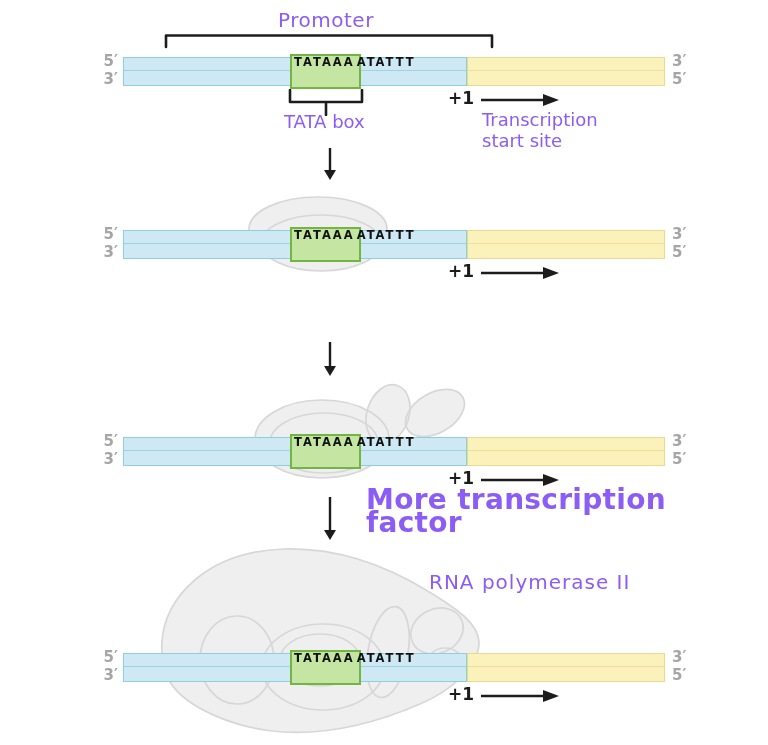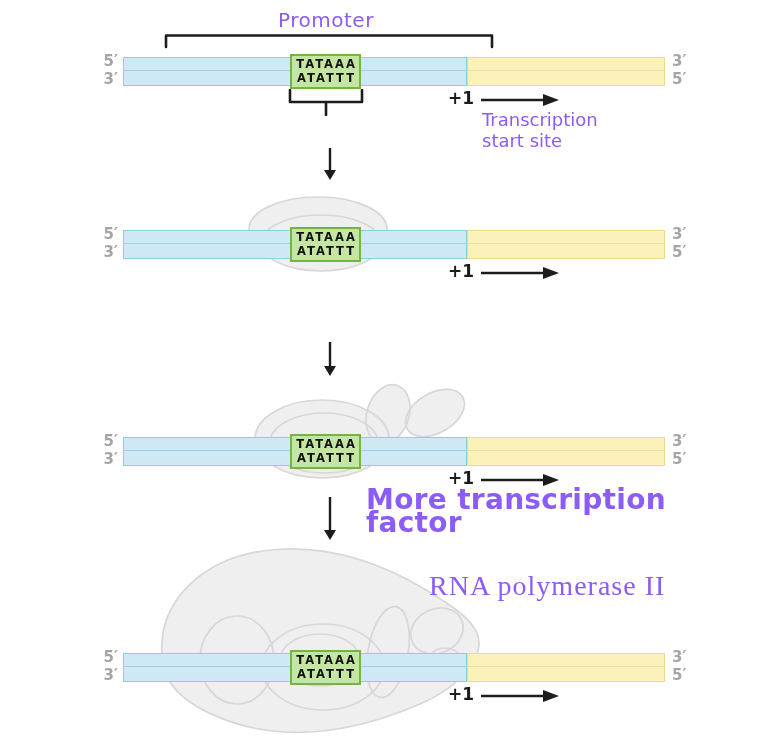--- a/index.html
+++ b/index.html
@@ -15,21 +15,21 @@
   
   .sg{position:absolute;left:0;width:768px;height:0;z-index:1;}
   .blue{position:absolute;left:123px;top:0;width:344px;height:29px;box-sizing:border-box;
         background:#cfe9f4;border:1.5px solid #8ccfe0;}
   .blue::after{content:"";position:absolute;left:0;right:0;top:12px;border-top:1.5px solid #9bd5e4;}
   .yellow{position:absolute;left:467px;top:0;width:198px;height:29px;box-sizing:border-box;
         background:#faf2ba;border:1.5px solid #e9da8c;}
   .yellow::after{content:"";position:absolute;left:0;right:0;top:12px;border-top:1.5px solid #eee09a;}
   .tata{position:absolute;left:290px;top:-3px;width:71px;height:35px;box-sizing:border-box;
         background:#c5e6a3;border:2px solid #72b544;z-index:2;
-        display:flex;flex-direction:column;justify-content:space-evenly;align-items:center;}
+        display:flex;flex-direction:row;justify-content:space-evenly;align-items:flex-start;}
   .seq{font-size:11.5px;font-weight:bold;letter-spacing:2px;line-height:13px;text-indent:2px;color:#111;}
   .endlbl{position:absolute;width:32px;color:#a5a5a5;font-size:15px;font-weight:bold;line-height:16px;}
   .l5{left:86px;top:-4px;text-align:right;}
   .l3{left:86px;top:14px;text-align:right;}
   .r3{left:672px;top:-4px;text-align:left;}
   .r5{left:672px;top:14px;text-align:left;}
   .plus1{position:absolute;left:442px;top:32px;width:32px;text-align:right;
          font-size:17px;font-weight:bold;line-height:18px;}
   .rarrow{position:absolute;left:480px;top:35px;}
   .rarrow line{stroke:#1c1c1c;stroke-width:2.6;}
@@ -38,21 +38,21 @@
   
   .ann{position:absolute;z-index:3;color:#8b5cf6;}
   .bracket path{fill:none;stroke:#1c1c1c;stroke-width:2.6;stroke-linecap:round;stroke-linejoin:round;}
   .darrow line{stroke:#1c1c1c;stroke-width:2.4;}
   .darrow polygon{fill:#1c1c1c;}
   .promoter{left:243px;top:8px;width:166px;text-align:center;font-size:20px;letter-spacing:.5px;}
   .tatalbl{left:284px;top:111px;width:110px;font-size:18px;}
   .tsslbl{left:482px;top:109px;font-size:18px;line-height:21px;}
   .ftf{left:291px;top:277px;font-size:17.5px;line-height:18.5px;}
   .mtf{left:366px;top:489px;font-size:28px;line-height:22.5px;letter-spacing:.3px;font-weight:bold;}
-  .rnap{left:429px;top:570px;font-size:28px;letter-spacing:1px;font-family:Liberation Serif, serif;}
+  .rnap{left:429px;top:570px;font-size:20px;letter-spacing:1px;}
 </style>
 </head>
 <body>
 
 <div class="canvas">
 
   <svg class="abs blob-svg" style="left:245px;top:196px" width="150" height="80">
     <g class="blobfill">
       <ellipse cx="73" cy="33" rx="69" ry="32"></ellipse>
       <ellipse cx="76" cy="47" rx="60" ry="28"></ellipse>
@@ -103,20 +103,21 @@
     </g>
   </svg>
 
   <div class="ann promoter">Promoter</div>
   <svg class="abs bracket" style="left:164px;top:33px;z-index:3" width="330" height="17">
     <path d="M2,14 V2.5 H328 V14"></path>
   </svg>
   <svg class="abs bracket" style="left:288px;top:89px;z-index:3" width="76" height="27">
     <path d="M2,1 V13 H74 V1 M38,13 V26"></path>
   </svg>
+  <div class="ann tatalbl">TATA box</div>
   <div class="ann tsslbl">
     <div>Transcription</div>
     <div>start site</div>
   </div>
   <svg class="abs darrow" style="left:322px;top:147px;z-index:3" width="16" height="34">
     <line x1="8" y1="1" x2="8" y2="25"></line>
       <polygon points="8,33 2,23 14,23"></polygon>
   </svg>
 
   <div class="sg" style="top:57px">

